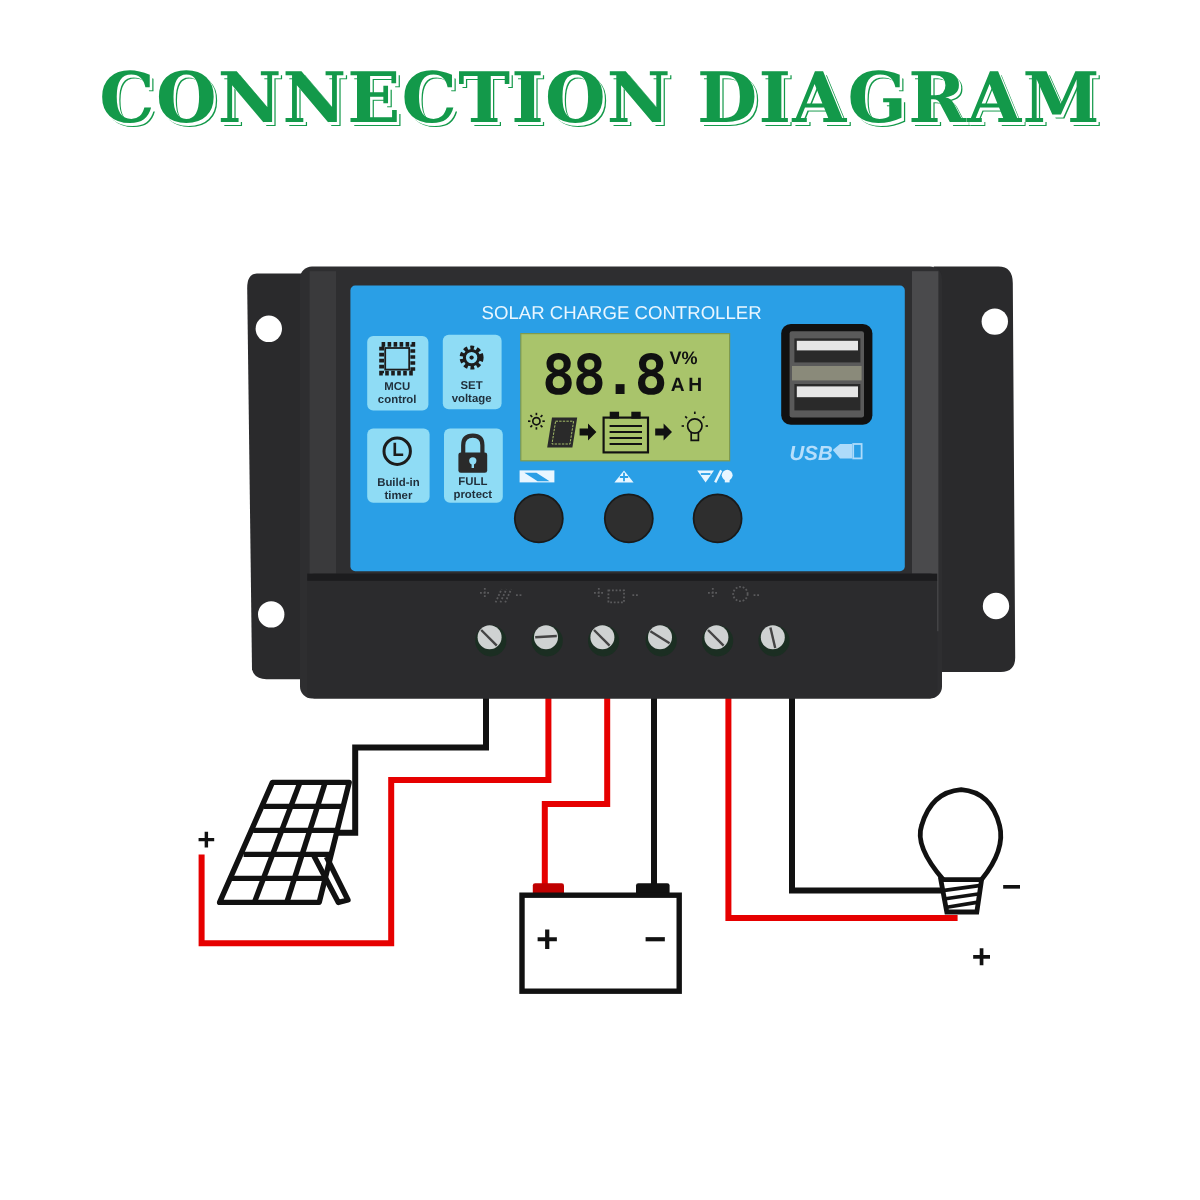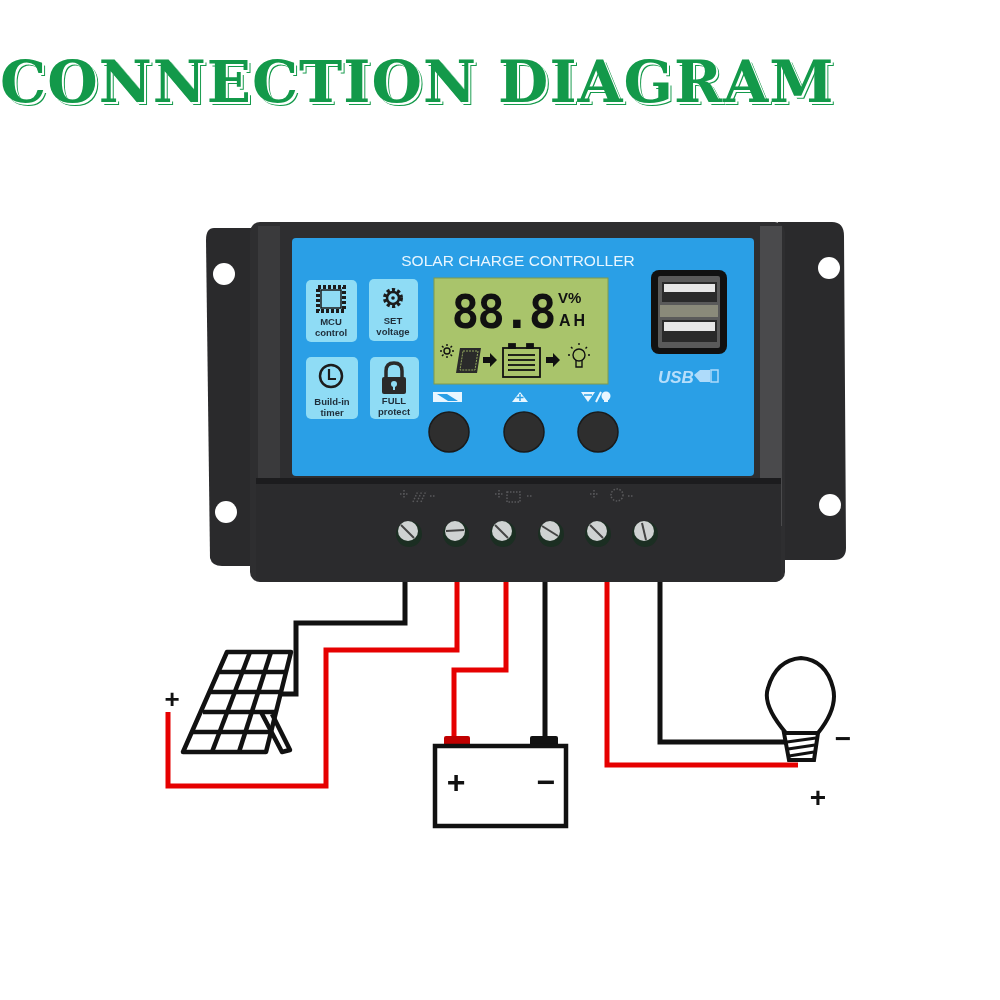--- a/index.html
+++ b/index.html
@@ -1,18 +1,18 @@
 <!DOCTYPE html>
 <html><head>
 <meta charset="utf-8">
 <style>
   html, body { margin:0; padding:0; background:#ffffff; }
   body { width:1000px; height:1000px; position:relative; overflow:hidden; font-family:"Liberation Sans", sans-serif; }
   .title {
-    position:absolute; left:0; top:48px; width:1000px; 
+    position:absolute; left:0; top:48px; width:1000px; text-align:center;
     font-family:"DejaVu Serif", "Liberation Serif", serif; font-weight:bold;
     font-size:58px; letter-spacing:1px; color:#13994a;
     text-shadow: 2px 2px 0 #ffffff, 3px 3px 0 #13994a;
   }
   svg.diagram { position:absolute; left:0; top:0; }
   .lbl { font-family:"Liberation Sans", sans-serif; }
 </style>
 </head>
 <body>
 

